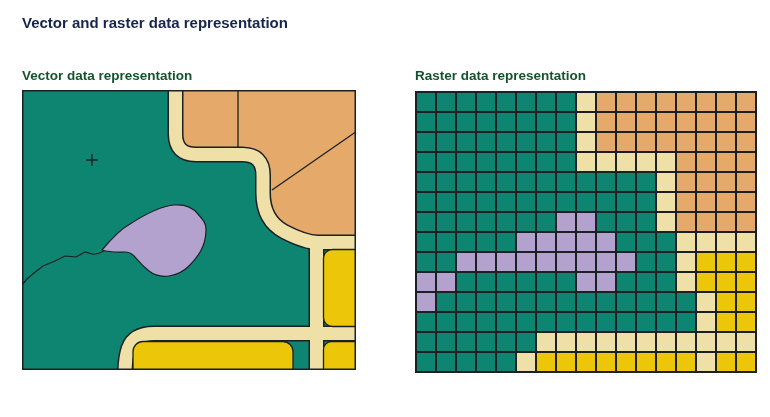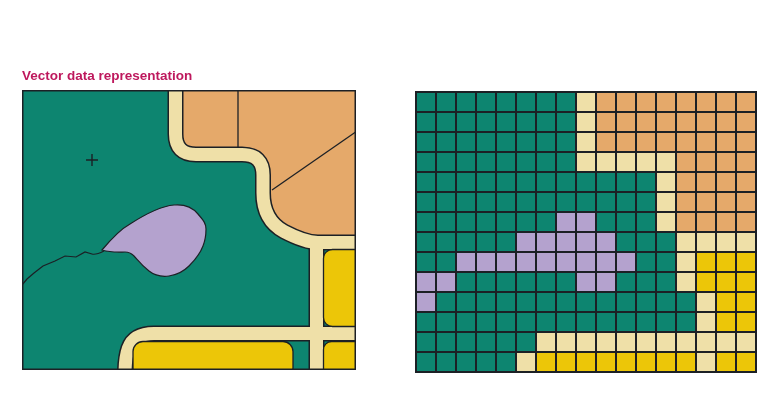--- a/index.html
+++ b/index.html
@@ -1,34 +1,36 @@
 <!DOCTYPE html>
 <html><head>
 <meta charset="utf-8">
 <style>
   html,body{margin:0;padding:0;background:#ffffff;}
   #page{position:relative;width:770px;height:417px;background:#ffffff;overflow:hidden;
         font-family:"Liberation Sans",sans-serif;}
   .main-title{position:absolute;left:22px;top:14px;font-size:15px;font-weight:bold;color:#15254d;}
   .logo{position:absolute;right:26px;top:14px;font-size:30px;font-weight:bold;color:#10275c;letter-spacing:-0.5px;}
-  .panel-title{position:absolute;top:68px;font-size:13.5px;font-weight:bold;color:#be185d;}
+  .panel-title{position:absolute;top:68px;font-size:13.5px;font-weight:bold;color:#14532d;}
   .panel-title.vector{left:22px;}
   .panel-title.raster{left:415px;}
   .vector-figure{position:absolute;left:22px;top:90px;width:334px;height:280px;}
   .raster-figure{position:absolute;left:415px;top:91px;border:1px solid #1c2025;
                  display:grid;grid-auto-rows:20px;background:#1c2025;}
   .cell{width:20px;height:20px;box-sizing:border-box;border:1px solid #1c2025;}
 </style>
 </head>
 <body>
 
 <div id="page">
 
+  <div class="main-title">Vector and raster data representation</div>
 
   <div class="panel-title vector">Vector data representation</div>
+  <div class="panel-title raster">Raster data representation</div>
 
   <svg class="vector-figure" viewBox="0 0 334 280" width="334" height="280">
 
     <rect x="0" y="0" width="334" height="280" fill="#0d8570"></rect>
 
     <path d="M153,0 L334,0 L334,152.5 L296,152.5 Q283,152.5 262,141.5 Q241,130 241,103 L241,85 Q241,64.5 220,64.5 L174,64.5 Q153.5,64.5 153.5,44 L153.5,0 Z" fill="#e5a96a"></path>
 
     <g fill="none" stroke="#1c2025" stroke-width="16" stroke-linejoin="round" stroke-linecap="butt">
       <path d="M153.5,-4 L153.5,44 Q153.5,64.5 174,64.5 L220,64.5 Q241,64.5 241,85 L241,103 Q241,130 262,141.5 Q283,152.5 296,152.5 L338,152.5"></path>
       <path d="M294.5,152 L294.5,284"></path>

